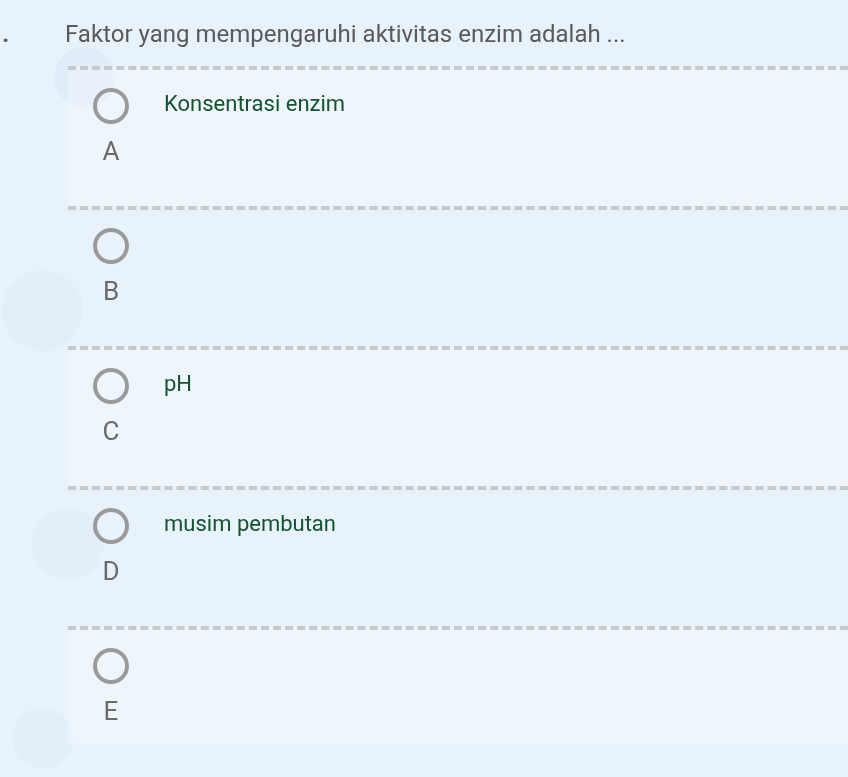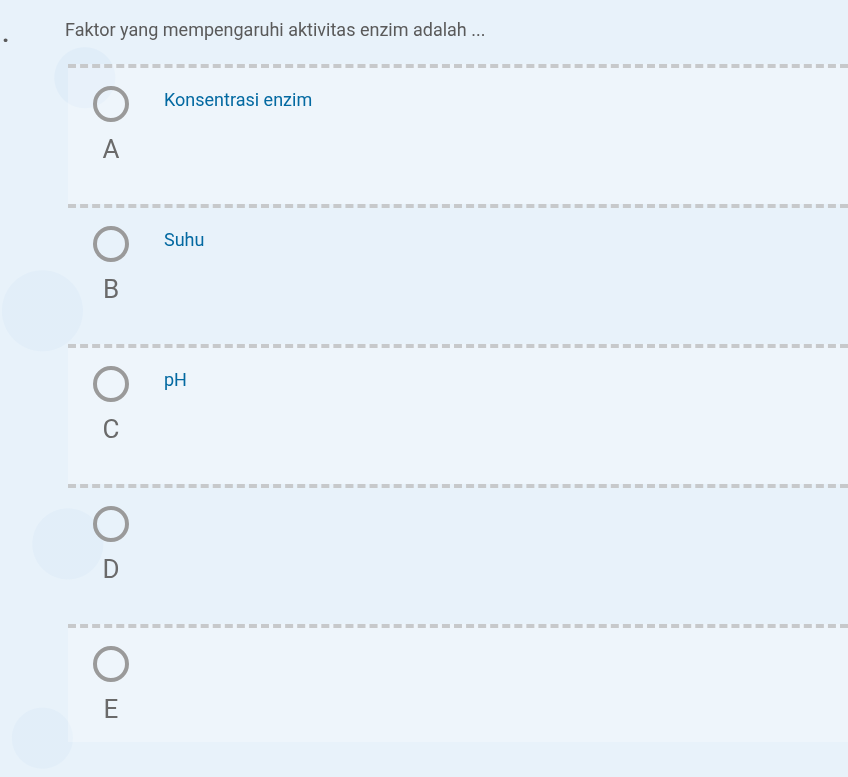--- a/index.html
+++ b/index.html
@@ -38,21 +38,21 @@
     }
     .question-bullet {
       font-size: 26px;
       color: #5a5a5a;
       font-weight: 600;
       min-width: 40px;
       text-align: left;
       padding-left: 2px;
     }
     .question-text {
-      font-size: 18px;
+      font-size: 24px;
       color: #5a5a5a;
       line-height: 1.35;
       padding-left: 25px;
     }
     .options {
       padding-left: 68px;
     }
     .option {
       display: flex;
       align-items: flex-start;
@@ -81,22 +81,22 @@
       background: transparent;
       margin-bottom: 12px;
       cursor: pointer;
     }
     .option-letter {
       font-size: 26px;
       color: #6a6a6a;
       text-align: center;
     }
     .option-text {
-      font-size: 18px;
-      color: #0369a1;
+      font-size: 22px;
+      color: #14532d;
       padding-left: 28px;
       padding-top: 2px;
       line-height: 1.3;
     }
     .option-last {
       min-height: 90px;
     }
   </style>
 </head>
 <body>
@@ -116,36 +116,36 @@
         <div class="option-letter">A</div>
       </div>
       <div class="option-text">Konsentrasi enzim</div>
     </div>
 
     <div class="option">
       <div class="radio-col">
         <div class="radio-circle"></div>
         <div class="option-letter">B</div>
       </div>
-      <div class="option-text">Suhu</div>
     </div>
 
     <div class="option option-bg-alt">
       <div class="radio-col">
         <div class="radio-circle"></div>
         <div class="option-letter">C</div>
       </div>
       <div class="option-text">pH</div>
     </div>
 
     <div class="option">
       <div class="radio-col">
         <div class="radio-circle"></div>
         <div class="option-letter">D</div>
       </div>
+      <div class="option-text">musim pembutan</div>
     </div>
 
     <div class="option option-bg-alt option-last">
       <div class="radio-col">
         <div class="radio-circle"></div>
         <div class="option-letter">E</div>
       </div>
     </div>
 
   </div>

